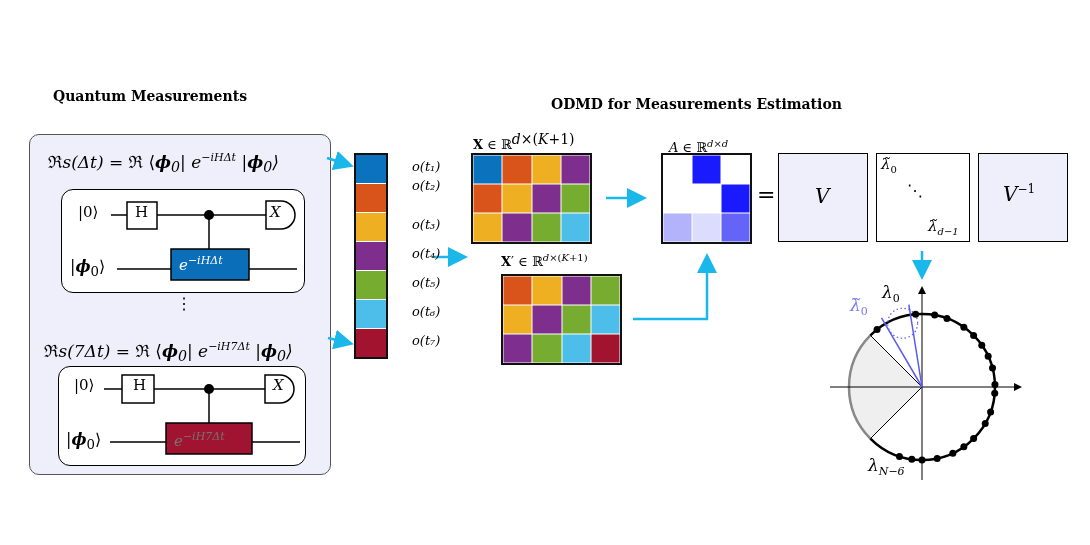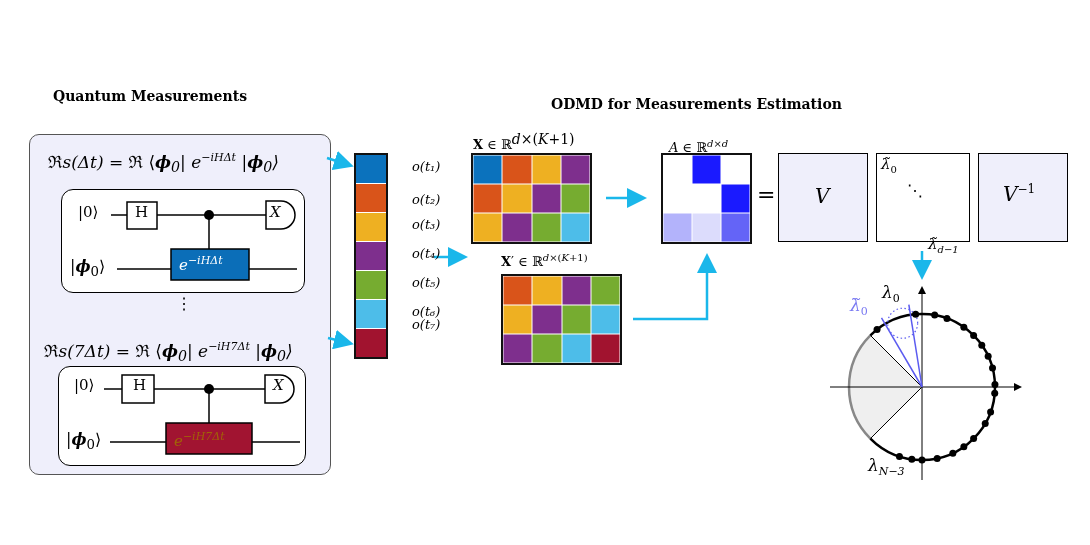--- a/index.html
+++ b/index.html
@@ -60,21 +60,21 @@
   <line x1="52" y1="76" x2="108" y2="76" stroke="#000" stroke-width="1.5"></line>
   <line x1="194" y1="76" x2="242" y2="76" stroke="#000" stroke-width="1.5"></line>
   <rect x="64" y="9" width="32" height="28" fill="#fff" stroke="#000" stroke-width="1.5"></rect>
   <path d="M207 9 L222 9 A14 14 0 0 1 222 37 L207 37 Z" fill="#fff" stroke="#000" stroke-width="1.5"></path>
   <rect x="108" y="57" width="86" height="31" fill="#a11431" stroke="#000" stroke-width="1.5"></rect>
 </svg>
 <div class="abs math" style="left:74px;top:376px;font-style:normal;font-size:15px;">|0⟩</div>
 <div class="abs" style="left:133px;top:376px;font-size:15px;">H</div>
 <div class="abs math" style="left:273px;top:376px;font-size:15px;">X</div>
 <div class="abs math" style="left:66px;top:430px;font-size:16px;font-style:normal;">|<b><i>ϕ</i></b><sub>0</sub>⟩</div>
-<div class="abs math" style="left:174px;top:430px;color:#a16207;font-size:15px;">e<sup style="font-size:11px">−iH7Δt</sup></div>
+<div class="abs math" style="left:174px;top:430px;color:#737373;font-size:15px;">e<sup style="font-size:11px">−iH7Δt</sup></div>
 
 <svg class="abs" style="left:0;top:0;" width="1090" height="545">
   <defs>
     <marker id="ah" markerWidth="8" markerHeight="8" refX="6" refY="4" orient="auto">
       <path d="M0,0 L8,4 L0,8 Z" fill="#1ab7ea"></path>
     </marker>
   </defs>
   <line x1="327" y1="158" x2="349" y2="165" stroke="#1ab7ea" stroke-width="2.5" marker-end="url(#ah)"></line>
   <line x1="328" y1="338" x2="349" y2="343" stroke="#1ab7ea" stroke-width="2.5" marker-end="url(#ah)"></line>
   <line x1="434" y1="257" x2="463" y2="257" stroke="#1ab7ea" stroke-width="2.5" marker-end="url(#ah)"></line>
@@ -87,26 +87,26 @@
     <div style="height: 28px; background: rgb(11, 114, 189); border-bottom: 1px solid rgb(255, 255, 255);"></div>
     <div style="height: 28px; background: rgb(217, 84, 26); border-bottom: 1px solid rgb(255, 255, 255);"></div>
     <div style="height: 28px; background: rgb(238, 176, 34); border-bottom: 1px solid rgb(255, 255, 255);"></div>
     <div style="height: 28px; background: rgb(126, 47, 141); border-bottom: 1px solid rgb(255, 255, 255);"></div>
     <div style="height: 28px; background: rgb(118, 172, 48); border-bottom: 1px solid rgb(255, 255, 255);"></div>
     <div style="height: 28px; background: rgb(77, 189, 233); border-bottom: 1px solid rgb(255, 255, 255);"></div>
     <div style="height: 28px; background: rgb(161, 19, 47); border-bottom: none;"></div>
   </div>
 <div class="abs" id="obs-labels" style="left:392px;top:153px;width:50px;height:203px;margin-left:20px;">
     <div class="olabel math" style="top: 6px;">o(t₁)</div>
-    <div class="olabel math" style="top: 39px;">o(t₂)</div>
+    <div class="olabel math" style="top: 25px;">o(t₂)</div>
     <div class="olabel math" style="top: 64px; font-style: italic;">o(t₃)</div>
     <div class="olabel math" style="top: 93px;">o(t₄)</div>
     <div class="olabel math" style="top: 122px;">o(t₅)</div>
     <div class="olabel math" style="top: 151px;">o(t₆)</div>
-    <div class="olabel math" style="top: 164px;">o(t₇)</div>
+    <div class="olabel math" style="top: 180px;">o(t₇)</div>
   </div>
 
 <div class="abs math" style="left:473px;top:131px;font-size:13px;font-style:normal;"><b>X</b> ∈ ℝ<sup style="font-size:14px"><i>d</i>×(<i>K</i>+1)</sup></div>
 <div class="mat" id="matX" style="left:471px;top:153px;width:117px;height:87px;">
     <div class="cell" style="left: 0px; top: 0px; width: 29.25px; height: 29px; background: rgb(11, 114, 189); box-shadow: rgb(255, 255, 255) 0px 0px 0px 0.5px inset;"></div>
     <div class="cell" style="left: 29.25px; top: 0px; width: 29.25px; height: 29px; background: rgb(217, 84, 26); box-shadow: rgb(255, 255, 255) 0px 0px 0px 0.5px inset;"></div>
     <div class="cell" style="left: 58.5px; top: 0px; width: 29.25px; height: 29px; background: rgb(238, 176, 34); box-shadow: rgb(255, 255, 255) 0px 0px 0px 0.5px inset;"></div>
     <div class="cell" style="left: 87.75px; top: 0px; width: 29.25px; height: 29px; background: rgb(126, 47, 141); box-shadow: rgb(255, 255, 255) 0px 0px 0px 0.5px inset;"></div>
     <div class="cell" style="left: 0px; top: 29px; width: 29.25px; height: 29px; background: rgb(217, 84, 26); box-shadow: rgb(255, 255, 255) 0px 0px 0px 0.5px inset;"></div>
     <div class="cell" style="left: 29.25px; top: 29px; width: 29.25px; height: 29px; background: rgb(238, 176, 34); box-shadow: rgb(255, 255, 255) 0px 0px 0px 0.5px inset;"></div>
@@ -148,21 +148,21 @@
   </div>
 
 <div class="abs" style="left:757px;top:182px;font-size:22px;">=</div>
 
 <div class="box" style="left:778px;top:153px;width:88px;height:87px;"></div>
 <div class="abs math" style="left:815px;top:184px;font-size:20px;">V</div>
 
 <div class="box" style="left:876px;top:153px;width:92px;height:87px;background:#fff;"></div>
 <div class="abs math" style="left:881px;top:155px;font-size:15px;">λ̃<sub style="font-size:10px;font-style:normal">0</sub></div>
 <div class="abs" style="left:907px;top:181px;font-size:16px;">⋱</div>
-<div class="abs math" style="left:928px;top:235px;font-size:15px;">λ̃<sub style="font-size:10px">d−1</sub></div>
+<div class="abs math" style="left:928px;top:217px;font-size:15px;">λ̃<sub style="font-size:10px">d−1</sub></div>
 
 <div class="box" style="left:978px;top:153px;width:88px;height:87px;"></div>
 <div class="abs math" style="left:1003px;top:182px;font-size:20px;">V<sup style="font-size:12px;font-style:normal">−1</sup></div>
 
 <svg class="abs" style="left:820px;top:280px;" width="210" height="205" id="circle-svg">
   <defs>
     <marker id="axh" markerWidth="8" markerHeight="8" refX="6" refY="4" orient="auto">
       <path d="M0,0 L8,4 L0,8 Z" fill="#000"></path>
     </marker>
   </defs>
@@ -192,13 +192,13 @@
     <circle cx="143.87107985362638" cy="166.7980992330964" r="3.5" fill="#000"></circle>
     <circle cx="132.85113310707106" cy="173.16046845367543" r="3.5" fill="#000"></circle>
     <circle cx="117.17755342969645" cy="178.4047748535678" r="3.5" fill="#000"></circle>
     <circle cx="102" cy="180" r="3.5" fill="#000"></circle>
     <circle cx="91.84036362991523" cy="179.28956901813464" r="3.5" fill="#000"></circle>
     <circle cx="79.44175941062885" cy="176.42712568954622" r="3.5" fill="#000"></circle>
     <circle cx="57.056712301226945" cy="49.47521498670929" r="3.5" fill="#000"></circle>
   </svg>
 <div class="abs math" style="left:882px;top:282px;font-size:17px;">λ<sub style="font-size:11px;font-style:normal">0</sub></div>
 <div class="abs math" style="left:850px;top:295px;font-size:17px;color:#7a7af2;">λ̃<sub style="font-size:11px;font-style:normal">0</sub></div>
-<div class="abs math" style="left:868px;top:455px;font-size:17px;">λ<sub style="font-size:11px">N−3</sub></div>
+<div class="abs math" style="left:868px;top:455px;font-size:17px;">λ<sub style="font-size:11px">N−6</sub></div>
 
 </body></html>

